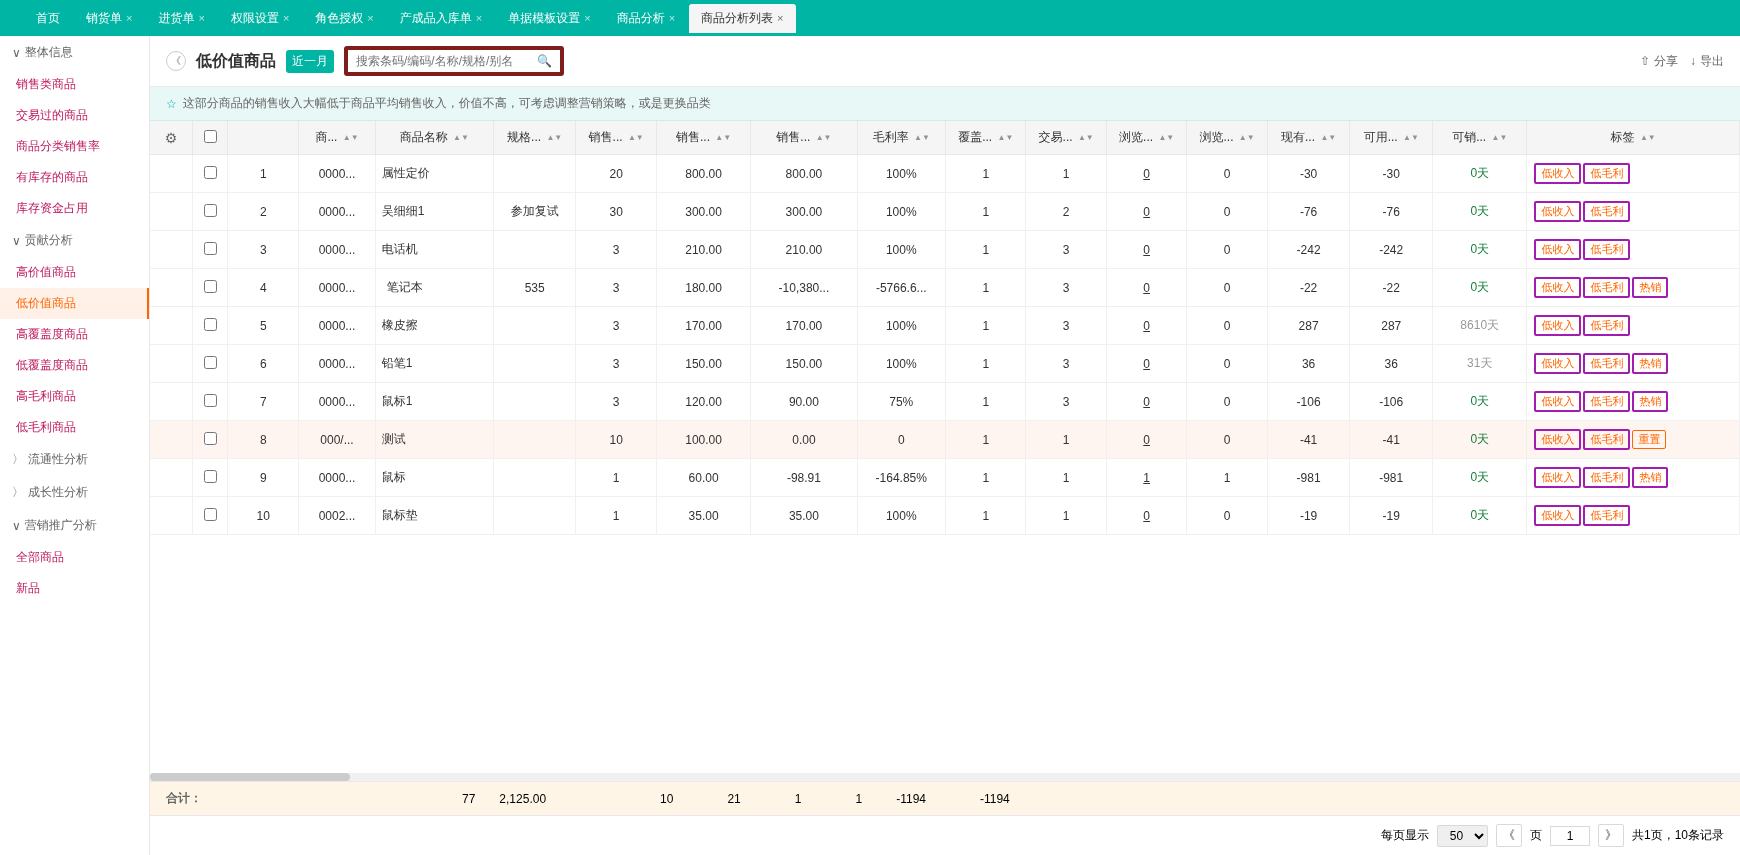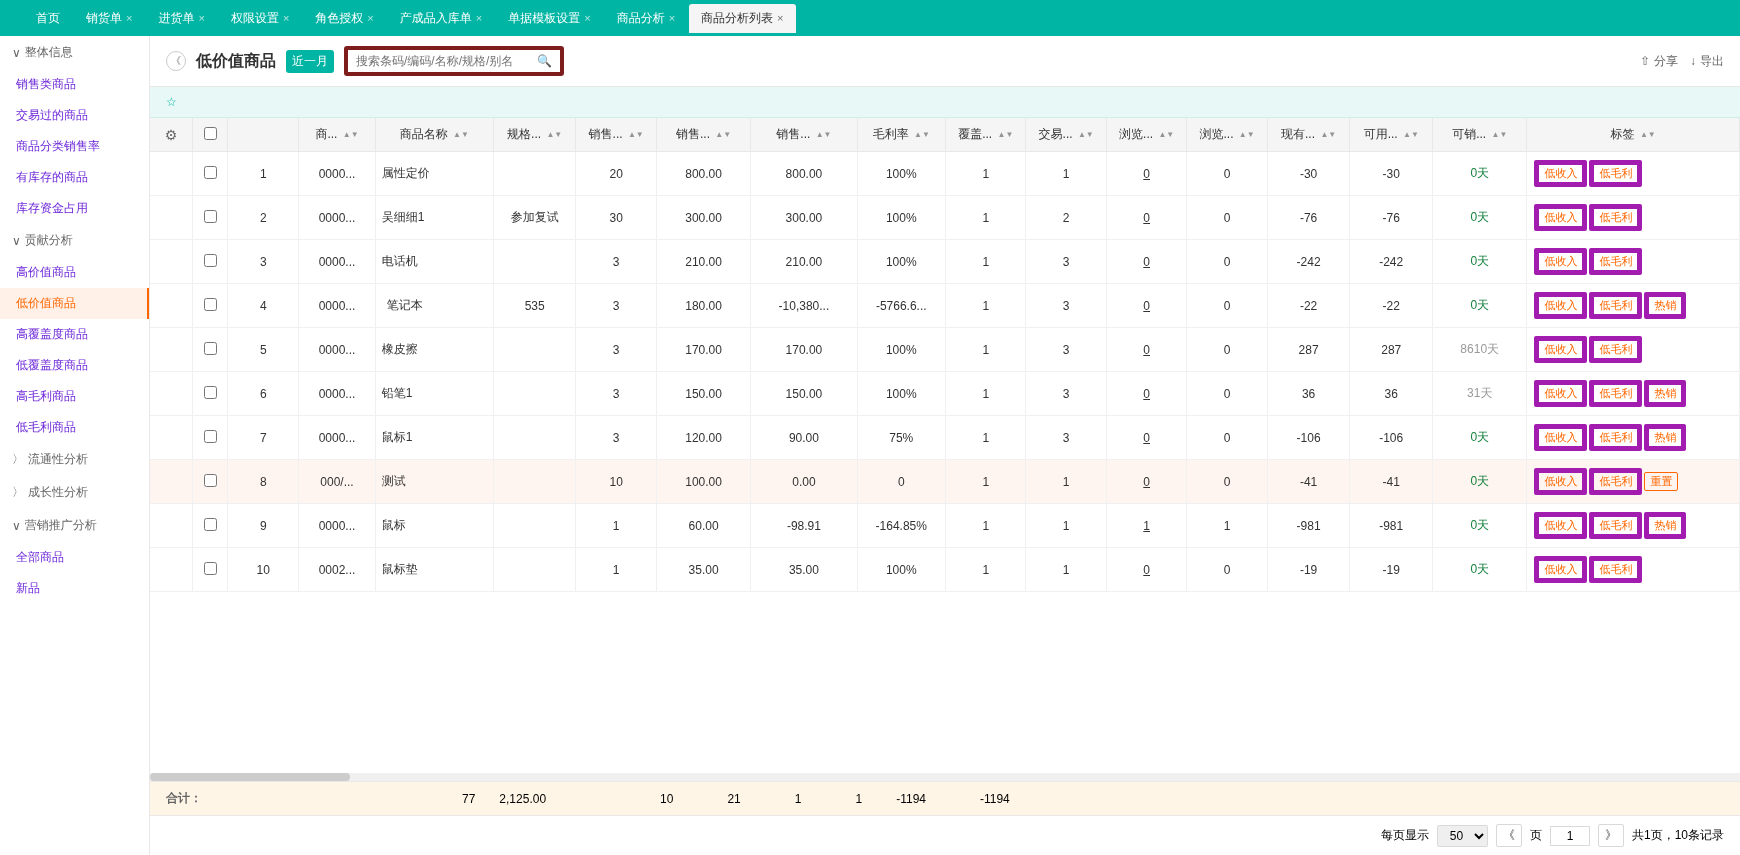--- a/index.html
+++ b/index.html
@@ -46,21 +46,21 @@
       padding: 8px 12px;
       color: #666;
       font-size: 12px;
       display: flex;
       align-items: center;
       gap: 4px;
       cursor: pointer;
     }
     .sidebar-item {
       padding: 7px 16px;
-      color: #6d28d9;
+      color: #be185d;
       cursor: pointer;
       font-size: 12px;
     }
     .sidebar-item.active { background: #fff0e8; color: #ff6600; border-right: 2px solid #ff6600; }
     
     
     .content-area {
       flex: 1;
       display: flex;
       flex-direction: column;
@@ -185,21 +185,21 @@
     }
     tr.highlighted td { background: #fff5f0; }
     
     .tag {
       display: inline-block;
       padding: 1px 5px;
       border-radius: 2px;
       font-size: 11px;
       margin: 1px;
     }
-    .tag-orange { color: #ff6600; border: 5px solid #a21caf; }
+    .tag-orange { color: #ff6600; border: 2px solid #a21caf; }
     .tag-red { color: #ff3333; border: 1px solid #ff3333; }
     
     .days-orange { color: #15803d; }
     .days-gray { color: #999; }
     
     .underline { text-decoration: underline; cursor: pointer; }
     
     
     .table-footer {
       background: #fff5e6;
@@ -390,20 +390,21 @@
         </div>
         <div class="action-btn">
           <span>↓</span>
           <span>导出</span>
         </div>
       </div>
     </div>
 
     <div class="notice-bar">
       <span style="color:#00b5a3;">☆</span>
+      <span>这部分商品的销售收入大幅低于商品平均销售收入，价值不高，可考虑调整营销策略，或是更换品类</span>
     </div>
 
     <div class="table-container">
       <table>
         <thead>
           <tr>
             <th style="width:36px;">
               <span class="gear-icon">⚙</span>
             </th>
             <th style="width:30px;">

